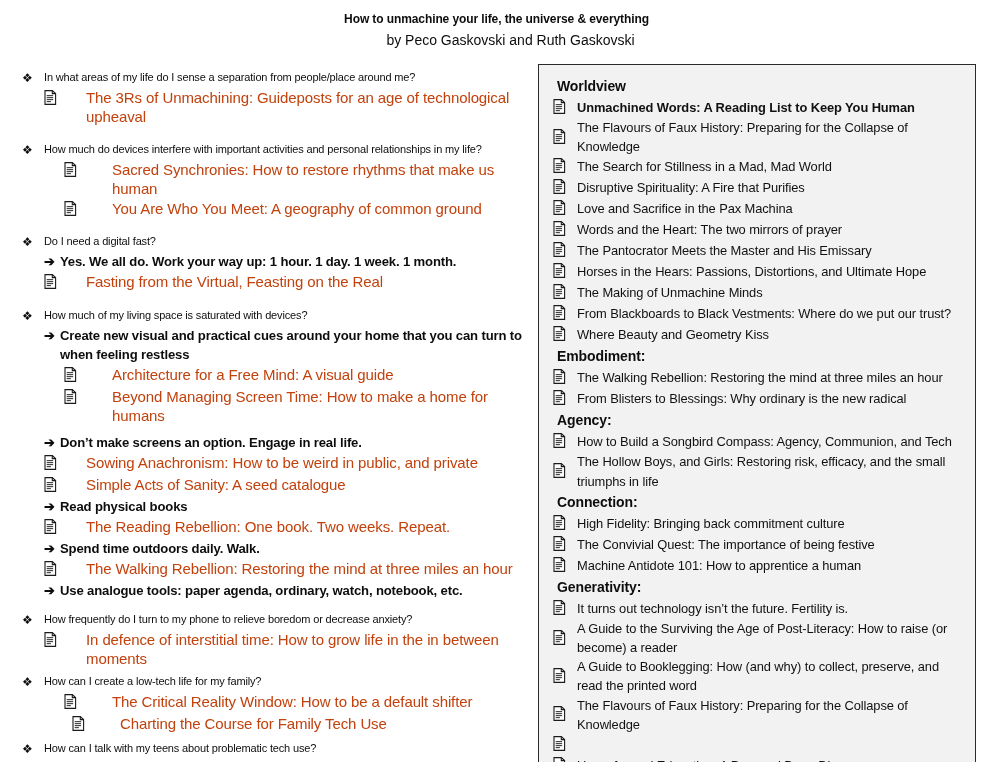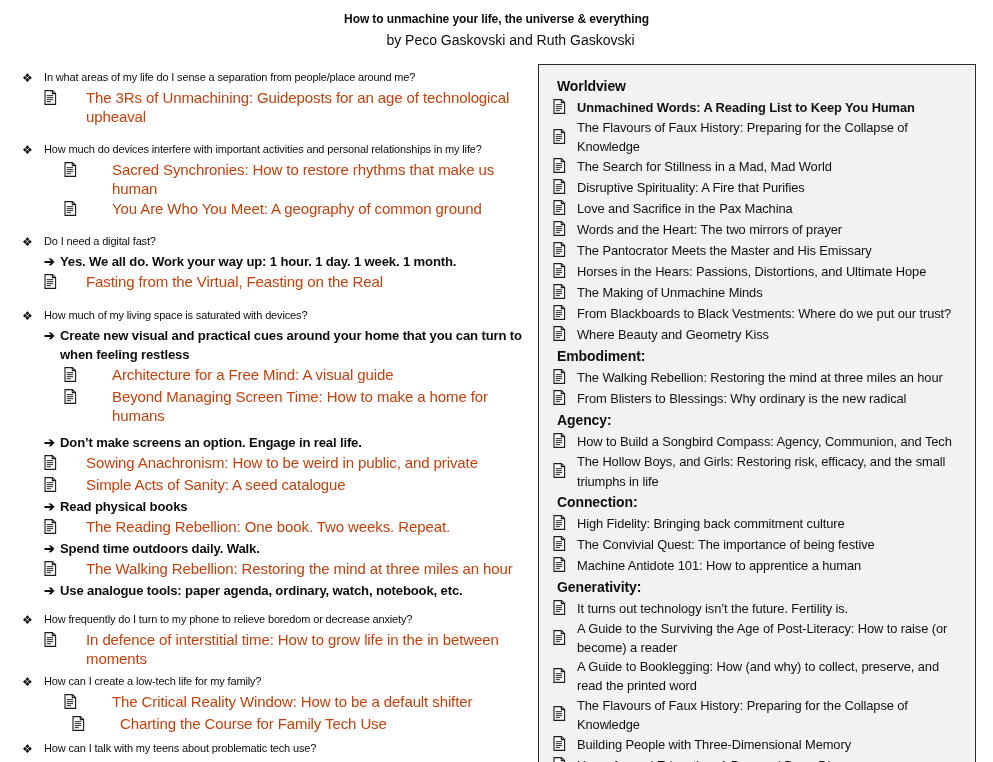--- a/index.html
+++ b/index.html
@@ -714,21 +714,20 @@
         <span class="panel-icon">
           <span class="docicon"><svg width="13" height="15" viewBox="0 0 13 15">
               <path d="M1 0.6 h7.3 L11.6 3.6 V14.4 H1 Z" fill="#ffffff" stroke="#1b1b1b" stroke-width="1.1"></path>
               <path d="M8.3 0.6 V3.6 H11.6" fill="none" stroke="#1b1b1b" stroke-width="1.1"></path>
               <rect x="2.7" y="5.2" width="6.4" height="0.95" fill="#1b1b1b"></rect>
               <rect x="2.7" y="7.2" width="6.4" height="0.95" fill="#1b1b1b"></rect>
               <rect x="2.7" y="9.2" width="6.4" height="0.95" fill="#1b1b1b"></rect>
               <rect x="2.7" y="11.2" width="4.2" height="0.95" fill="#1b1b1b"></rect>
             </svg></span>
         </span>
-        <span class="panel-text">Building People with Three-Dimensional Memory</span>
       </div>
       <div class="panel-row">
         <span class="panel-icon">
           <span class="docicon"><svg width="13" height="15" viewBox="0 0 13 15">
               <path d="M1 0.6 h7.3 L11.6 3.6 V14.4 H1 Z" fill="#ffffff" stroke="#1b1b1b" stroke-width="1.1"></path>
               <path d="M8.3 0.6 V3.6 H11.6" fill="none" stroke="#1b1b1b" stroke-width="1.1"></path>
               <rect x="2.7" y="5.2" width="6.4" height="0.95" fill="#1b1b1b"></rect>
               <rect x="2.7" y="7.2" width="6.4" height="0.95" fill="#1b1b1b"></rect>
               <rect x="2.7" y="9.2" width="6.4" height="0.95" fill="#1b1b1b"></rect>
               <rect x="2.7" y="11.2" width="4.2" height="0.95" fill="#1b1b1b"></rect>

